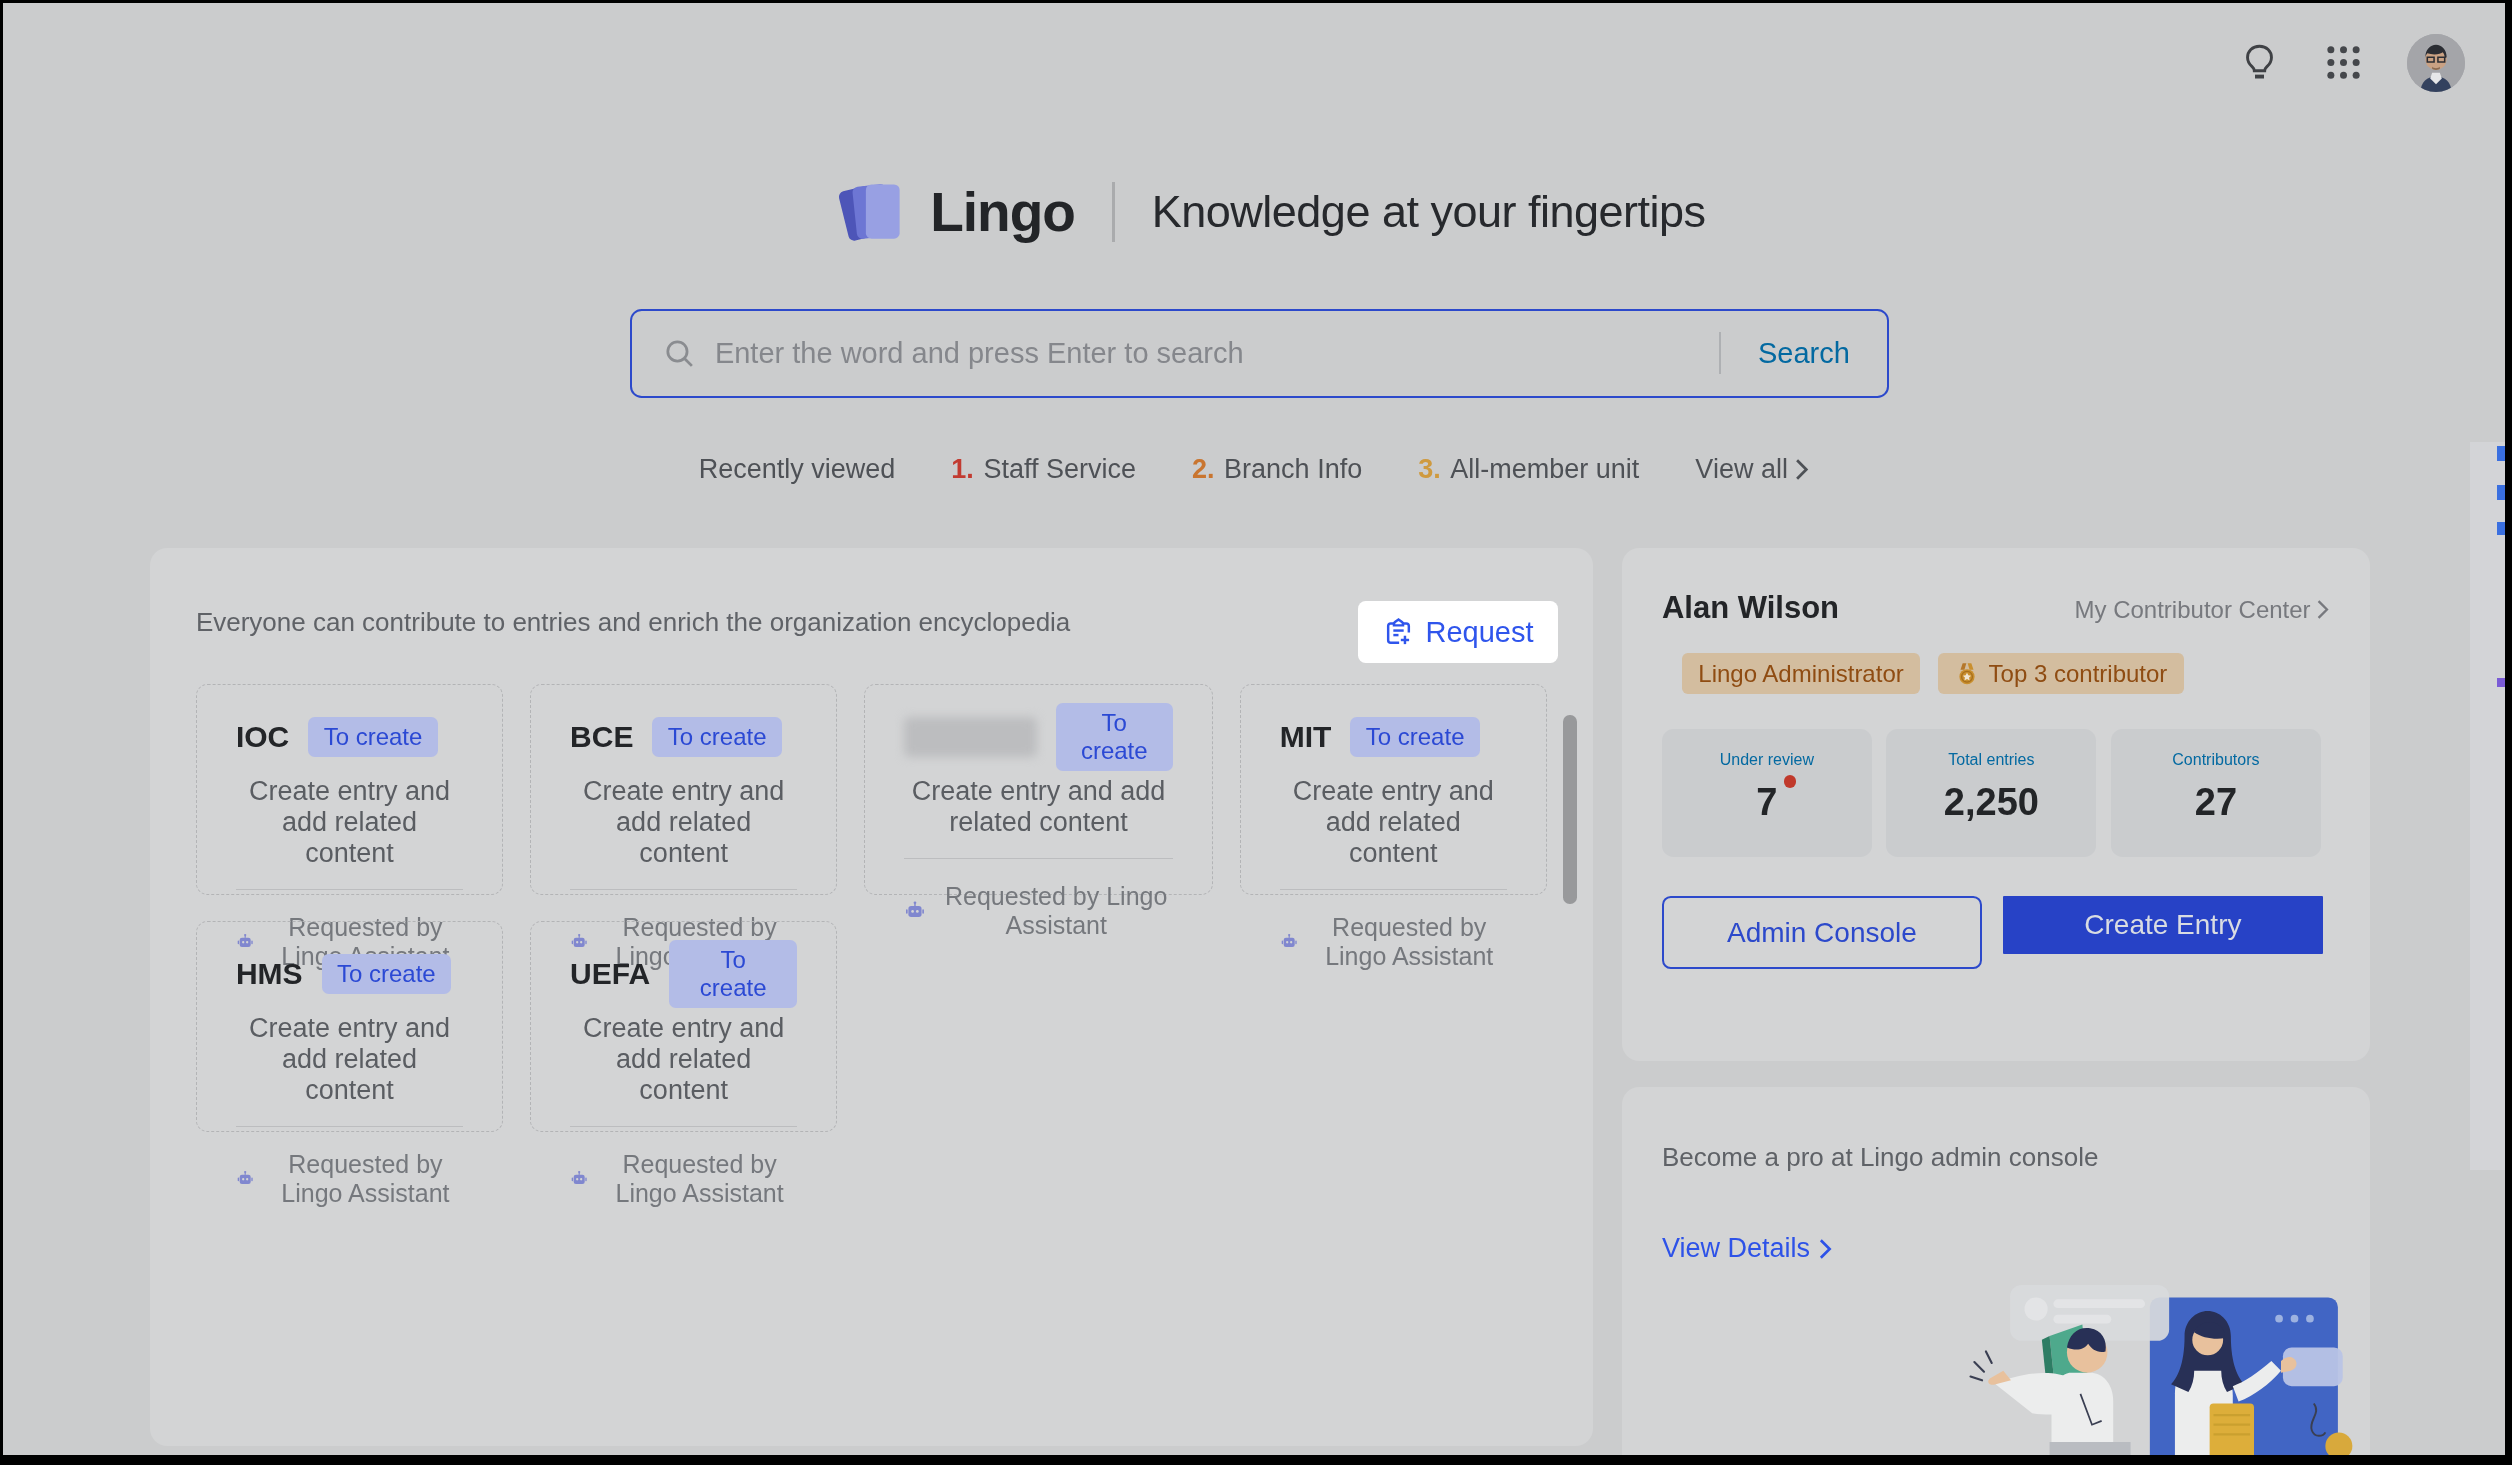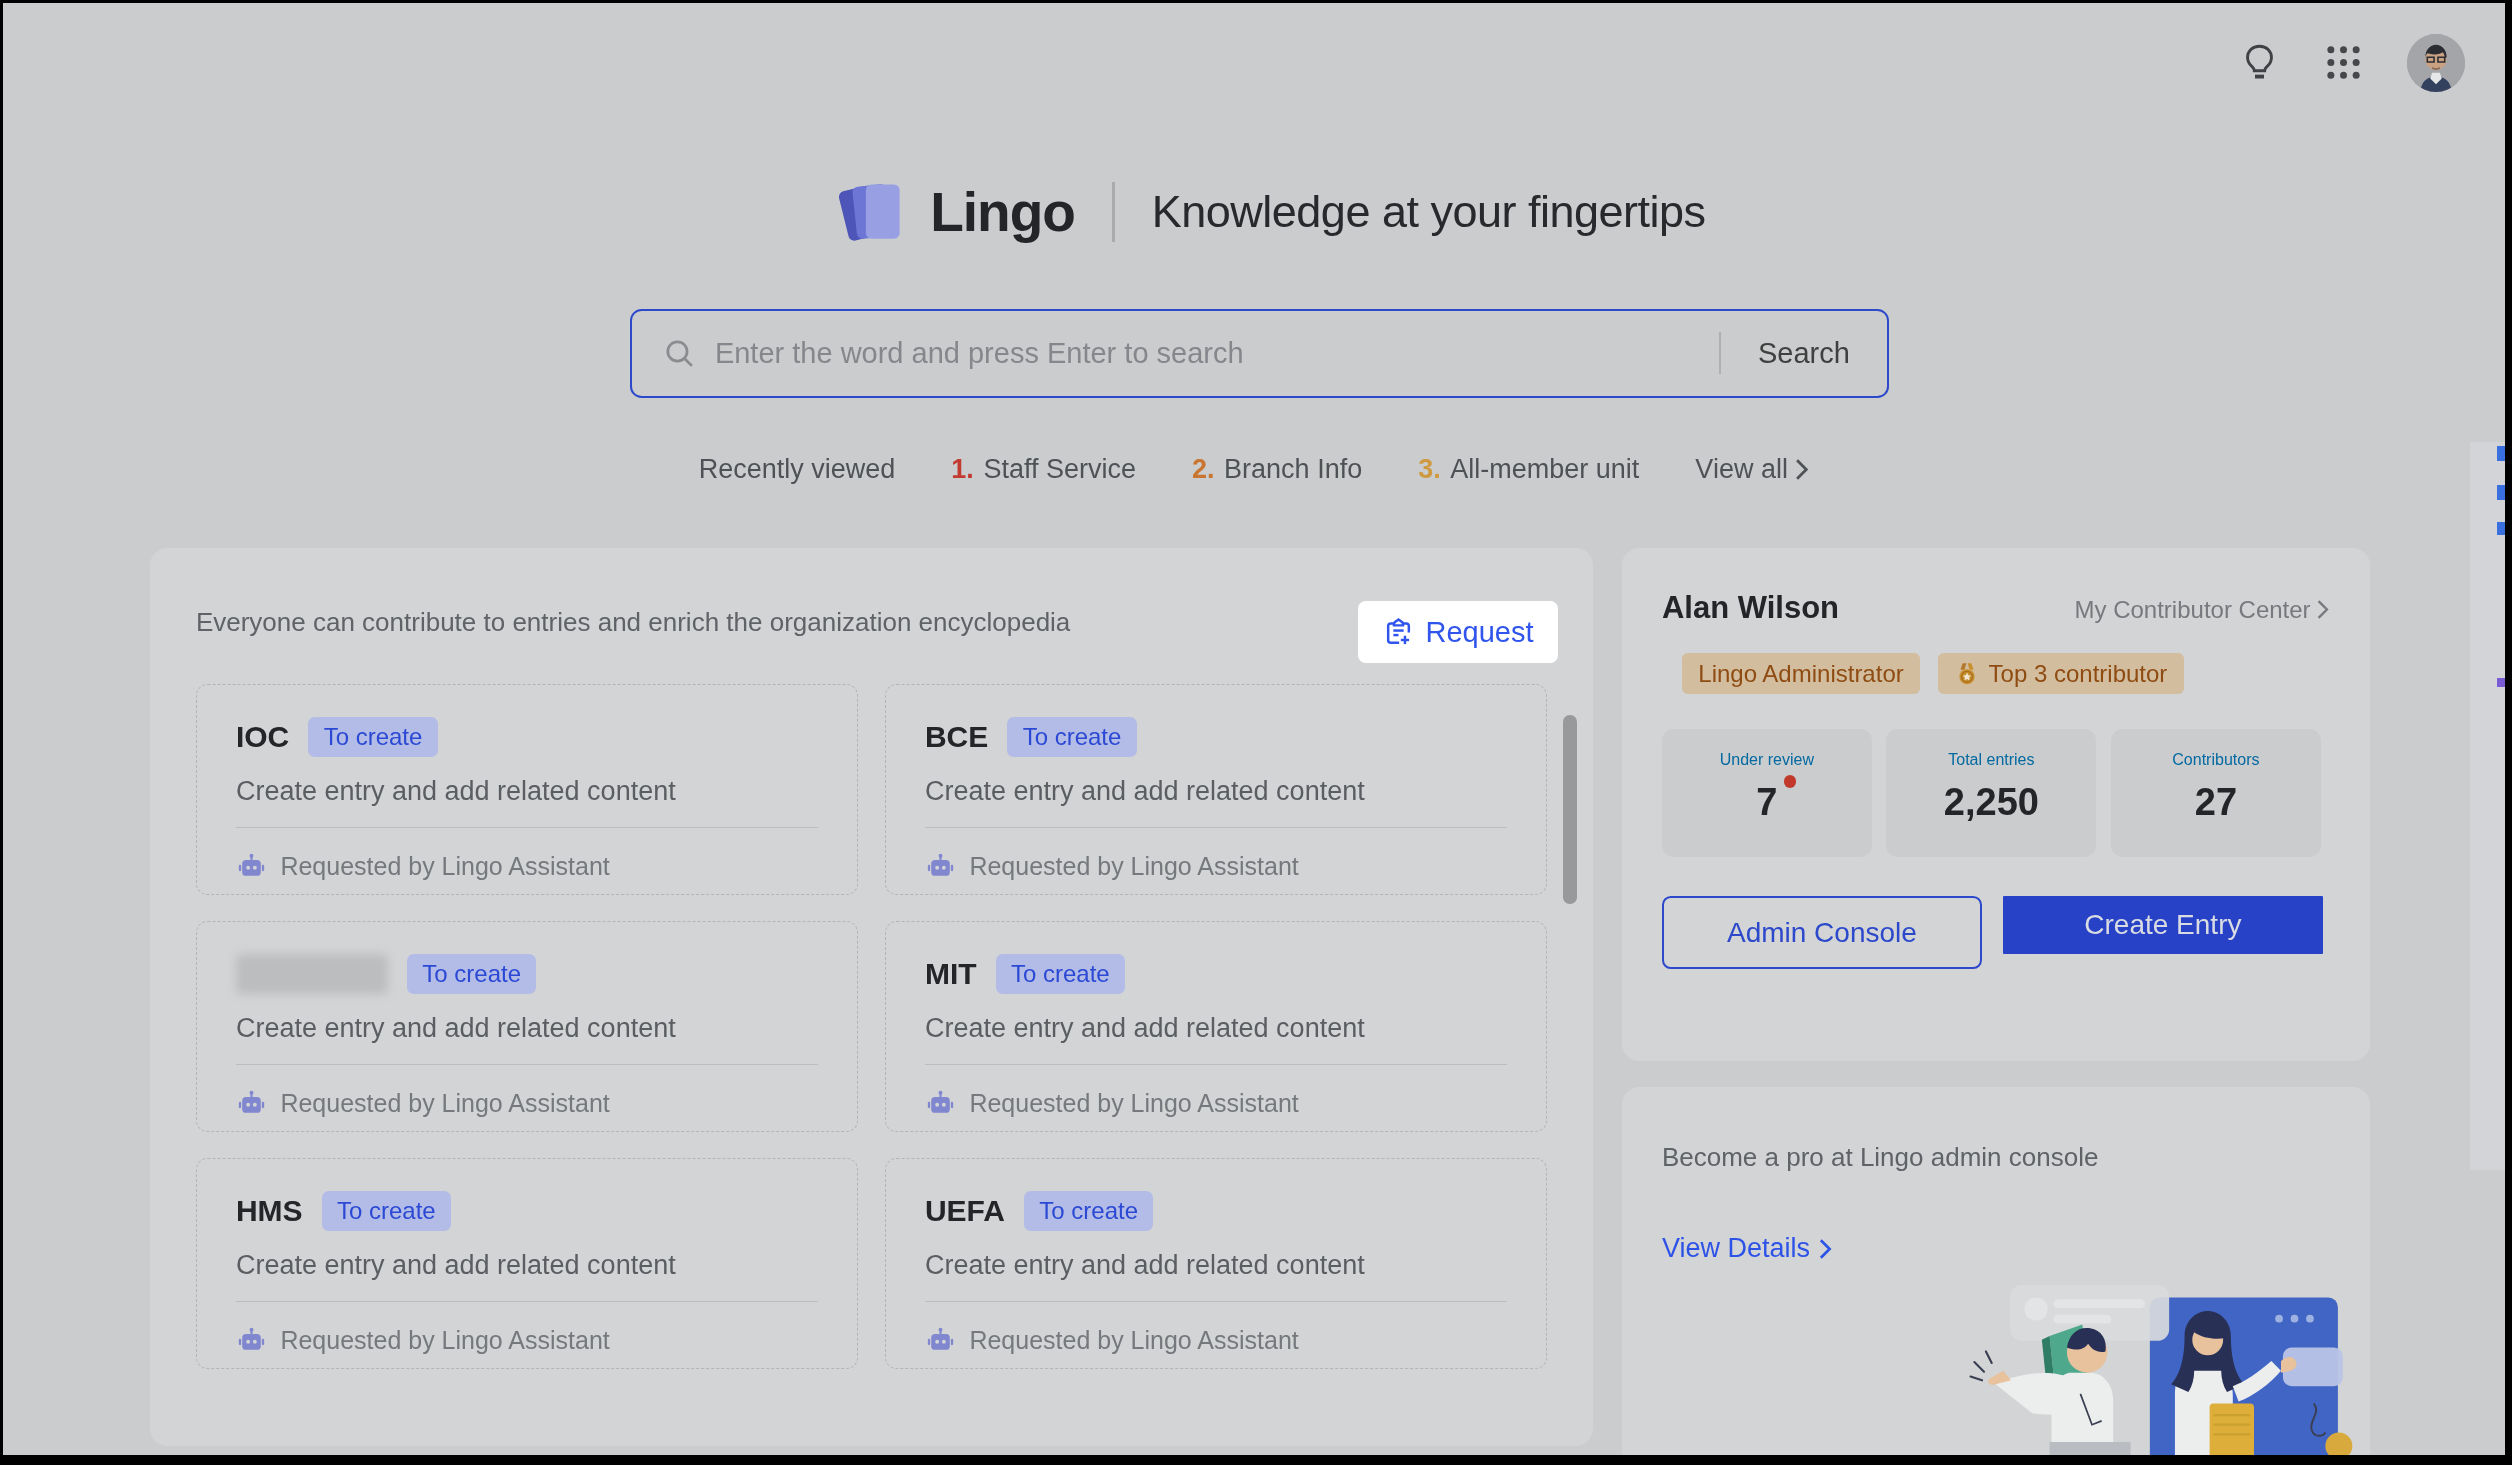--- a/index.html
+++ b/index.html
@@ -27,21 +27,21 @@
     position:absolute; top:306px; left:627px; width:1259px; height:89px;
     border:2.9px solid #2c49cb; border-radius:11.6px; display:flex; align-items:center;
   }
   .search-icon { margin-left:31px; flex:0 0 auto; }
   .search-input {
     flex:1; border:none; outline:none; background:transparent;
     font-family:"Liberation Sans", sans-serif; font-size:29px; color:#3a3c40; padding:0 19px;
   }
   .search-input::placeholder { color:#85878c; }
   .search-divider { width:1.9px; height:42px; background:#aeb0b3; }
-  .search-btn { font-size:29px; color:#404040; font-weight:500; padding:0 37px; background:none; border:none; cursor:pointer; font-family:"Liberation Sans", sans-serif; }
+  .search-btn { font-size:29px; color:#0369a1; font-weight:500; padding:0 37px; background:none; border:none; cursor:pointer; font-family:"Liberation Sans", sans-serif; }
 
   
   .hotwords { position:absolute; top:451px; left:0; width:100%; display:flex; justify-content:center; align-items:center; gap:56px; font-size:27px; color:#4e5156; }
   .hotword { display:flex; align-items:center; gap:9.6px; cursor:pointer; }
   .hotword .rank { font-weight:600; }
   .rank-1 { color:#c23b31; }
   .rank-2 { color:#c9752f; }
   .rank-3 { color:#cf9a3f; }
   .view-all { display:flex; align-items:center; gap:5.8px; cursor:pointer; }
 
@@ -52,21 +52,21 @@
   .collab { left:147px; top:545px; width:1443px; height:898px; padding:44px 46px; }
   .collab-head { position:relative; }
   .collab-title { font-size:31px; font-weight:700; color:#232528; }
   .collab-sub { font-size:26px; color:#5f6267; margin-top:15.4px; }
   .request-btn {
     position:absolute; right:-11.6px; top:-5.8px; background:#ffffff; border-radius:7.7px;
     display:flex; align-items:center; gap:11.6px; padding:14.5px 25px; cursor:pointer;
     border:none; font-family:"Liberation Sans", sans-serif;
   }
   .request-btn span { font-size:29px; font-weight:500; color:#2f55ec; }
-  .entry-grid { margin-top:46px; display:grid; grid-template-columns:1fr 1fr; column-gap:27px; row-gap:26px; }
+  .entry-grid { margin-top:46px; display:grid; grid-template-columns:1fr 1fr 1fr 1fr; column-gap:27px; row-gap:26px;text-align:center; }
   .entry-card { height:211px; border:1.9px dashed #b3b4b6; border-radius:11.6px; padding:31px 39px 0 39px; cursor:pointer; }
   .entry-title-row { display:flex; align-items:center; gap:19px; height:42px; }
   .entry-title { font-size:30px; font-weight:600; color:#232528; }
   .redacted-blob { width:152px; height:40px; background:#bcbdbf; border-radius:5.8px; filter:blur(4.8px); }
   .to-create { background:#b3bce7; color:#2b49d4; font-size:24px; padding:5.8px 15.4px; border-radius:6.7px; }
   .entry-desc { font-size:27px; color:#5a5d62; margin-top:17.4px; }
   .entry-divider { border-top:1.9px solid #bcbdbf; margin-top:20px; }
   .entry-footer { display:flex; align-items:center; gap:13.5px; margin-top:23px; }
   .entry-footer span { font-size:25px; color:#75787d; }
   .collab-scroll { position:absolute; right:16.4px; top:167px; width:13.5px; height:189px; background:#98999b; border-radius:6.7px; cursor:pointer; }

